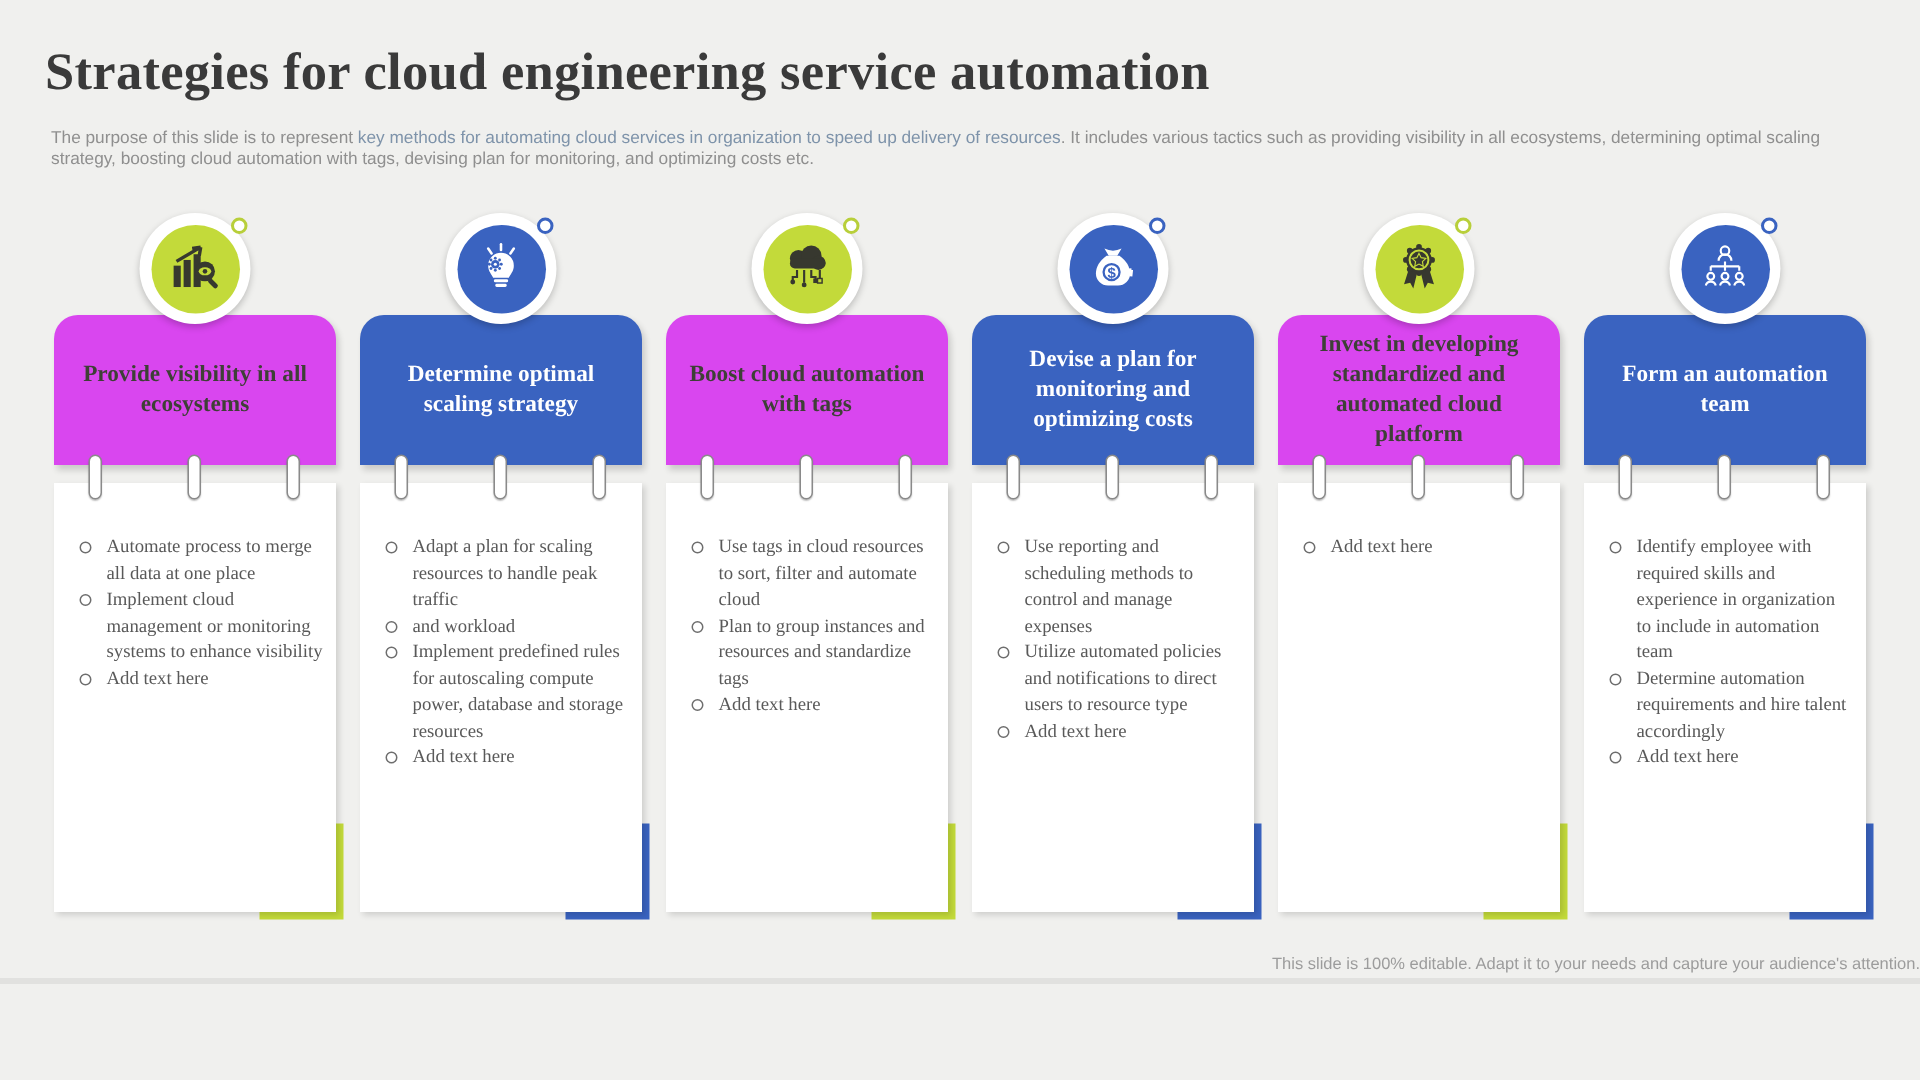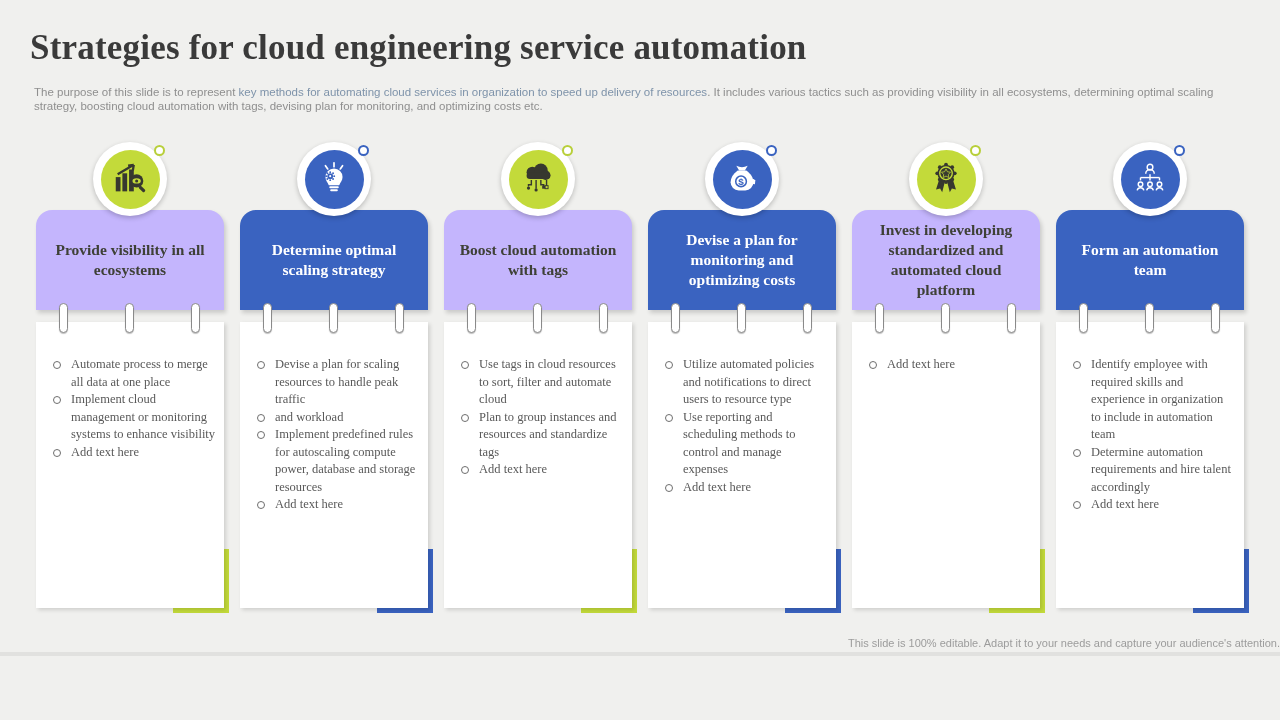--- a/index.html
+++ b/index.html
@@ -17,21 +17,21 @@
   .icon-ring{width:74px;height:74px;border-radius:50%;background:#fff;box-shadow:0 2px 5px rgba(0,0,0,.22);display:flex;align-items:center;justify-content:center;position:relative;z-index:3;margin-bottom:-6px;}
   .icon-circle{width:59px;height:59px;border-radius:50%;display:flex;align-items:center;justify-content:center;}
   .marker{position:absolute;top:3px;right:2px;width:7px;height:7px;border-radius:50%;background:#fff;border:2px solid #999;}
   .theme-green .icon-circle{background:#c3da3a;}
   .theme-blue  .icon-circle{background:#3a63c0;}
   .theme-green .marker{border-color:#b8cf3a;}
   .theme-blue  .marker{border-color:#3a63c0;}
 
   
   .head{width:100%;height:100px;border-radius:16px 16px 0 0;box-shadow:2px 3px 4px rgba(0,0,0,.16);display:flex;align-items:center;justify-content:center;text-align:center;font-family:"Liberation Serif",serif;font-weight:bold;font-size:15.5px;line-height:1.28;padding:0 9px;box-sizing:border-box;position:relative;z-index:1;}
-  .theme-green .head{background:#c4b5fd;color:#3e4036;}
+  .theme-green .head{background:#d946ef;color:#3e4036;}
   .theme-blue  .head{background:#3a63c0;color:#ffffff;}
 
   
   .rings{width:100%;height:12px;position:relative;z-index:4;}
   .ring{position:absolute;top:-7px;width:9px;height:30px;background:#fff;border:1.5px solid #8a8a8a;border-radius:5px;box-sizing:border-box;box-shadow:0 1px 1px rgba(0,0,0,.25);}
   .ring.r1{left:calc(50% - 71px);}
   .ring.r2{left:calc(50% - 5px);}
   .ring.r3{left:calc(50% + 61px);}
 
   
@@ -122,21 +122,21 @@
       </div>
       <div class="head">Determine optimal scaling strategy</div>
       <div class="rings">
         <div class="ring r1"></div>
         <div class="ring r2"></div>
         <div class="ring r3"></div>
       </div>
       <div class="accent"></div>
       <div class="body-card">
         <ul class="bullets">
-          <li>Devise a plan for scaling resources to handle peak traffic</li>
+          <li>Adapt a plan for scaling resources to handle peak traffic</li>
           <li>and workload</li>
           <li>Implement predefined rules for autoscaling compute power, database and storage resources</li>
           <li>Add text here</li>
         </ul>
       </div>
     </div>
 
     <div class="col theme-green">
       <div class="icon-ring">
         <div class="icon-circle">
@@ -194,22 +194,22 @@
       </div>
       <div class="head">Devise a plan for monitoring and optimizing costs</div>
       <div class="rings">
         <div class="ring r1"></div>
         <div class="ring r2"></div>
         <div class="ring r3"></div>
       </div>
       <div class="accent"></div>
       <div class="body-card">
         <ul class="bullets">
+          <li>Use reporting and scheduling methods to control and manage expenses</li>
           <li>Utilize automated policies and notifications to direct users to resource type</li>
-          <li>Use reporting and scheduling methods to control and manage expenses</li>
           <li>Add text here</li>
         </ul>
       </div>
     </div>
 
     <div class="col theme-green">
       <div class="icon-ring">
         <div class="icon-circle">
           <svg width="38" height="38" viewBox="0 0 40 40">
             <polygon points="13,20 19,22 16,34 13.8,30 9.5,31" fill="#37382f"></polygon>

